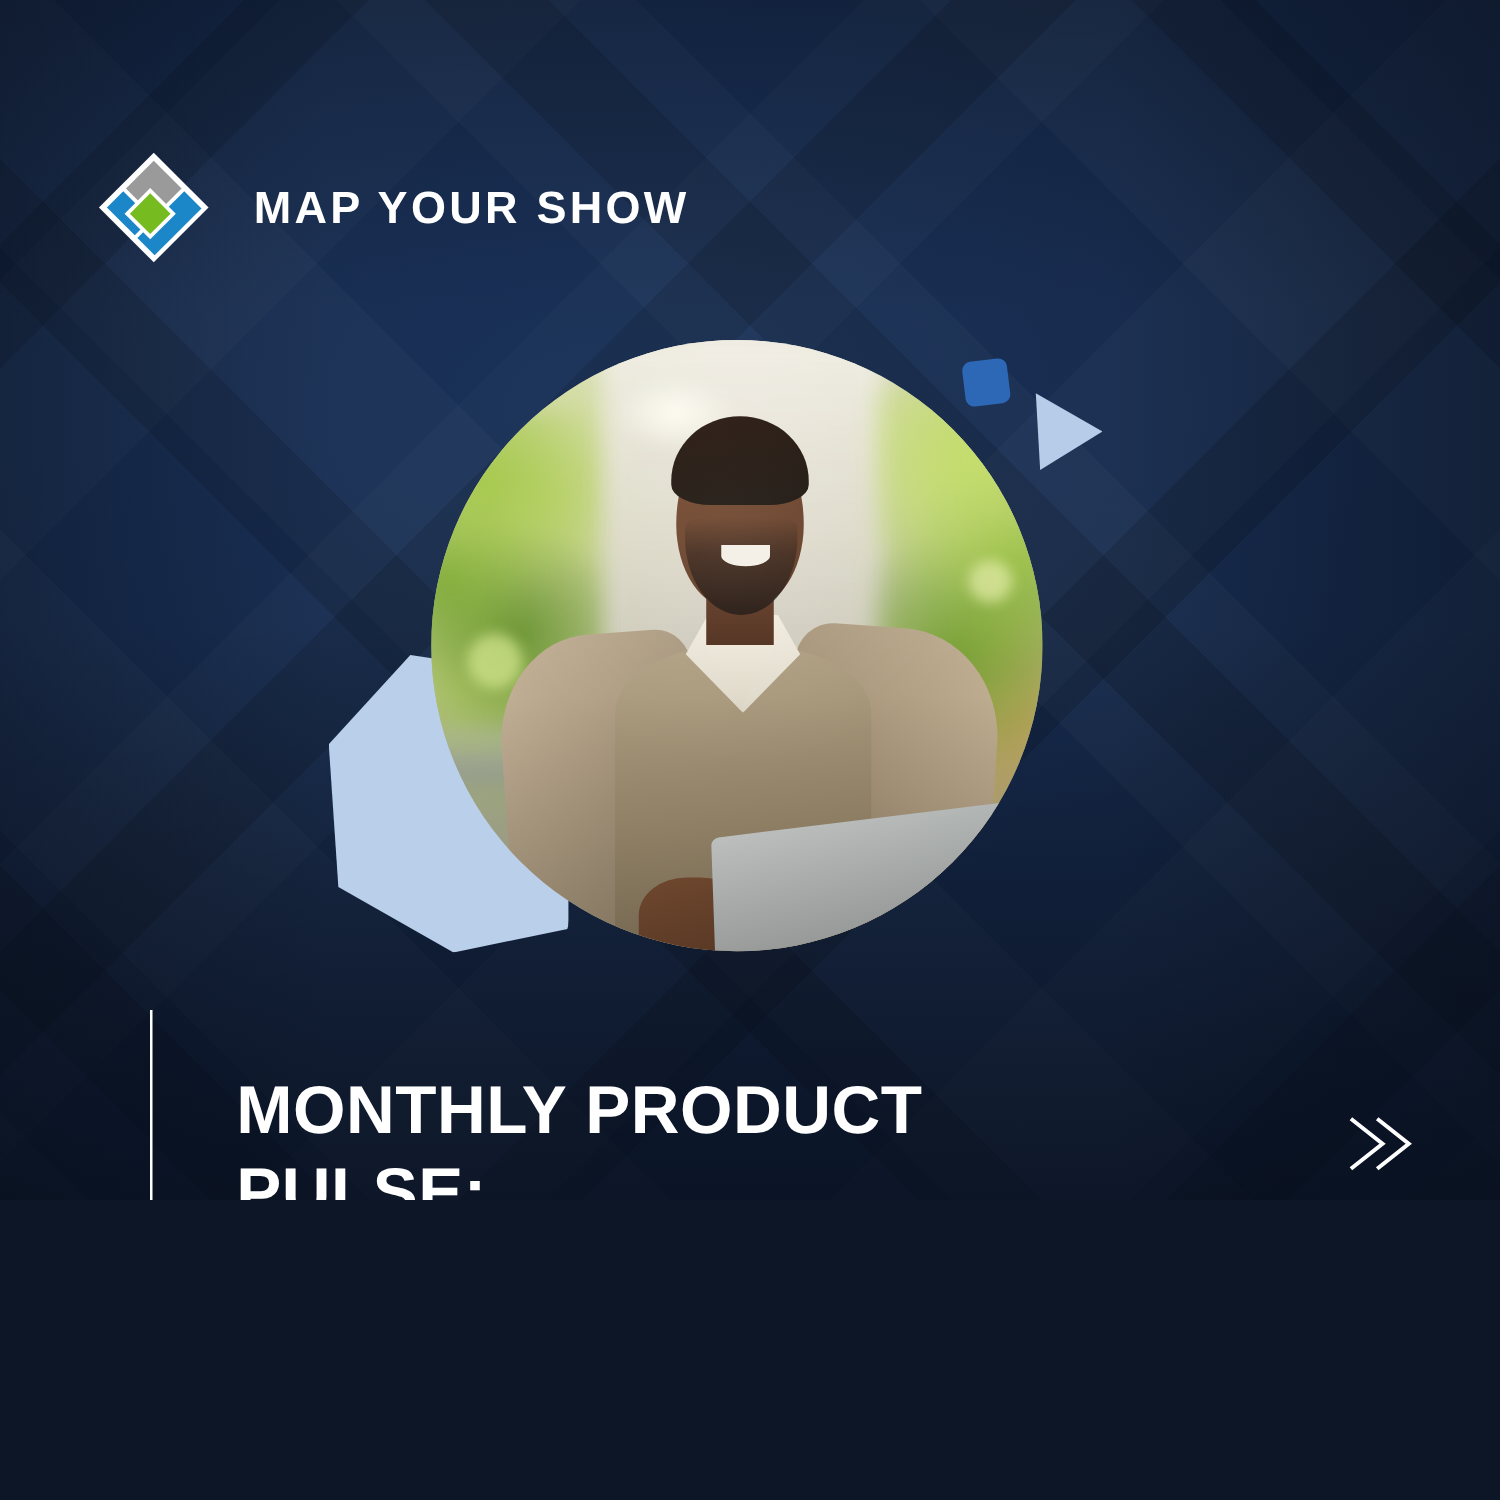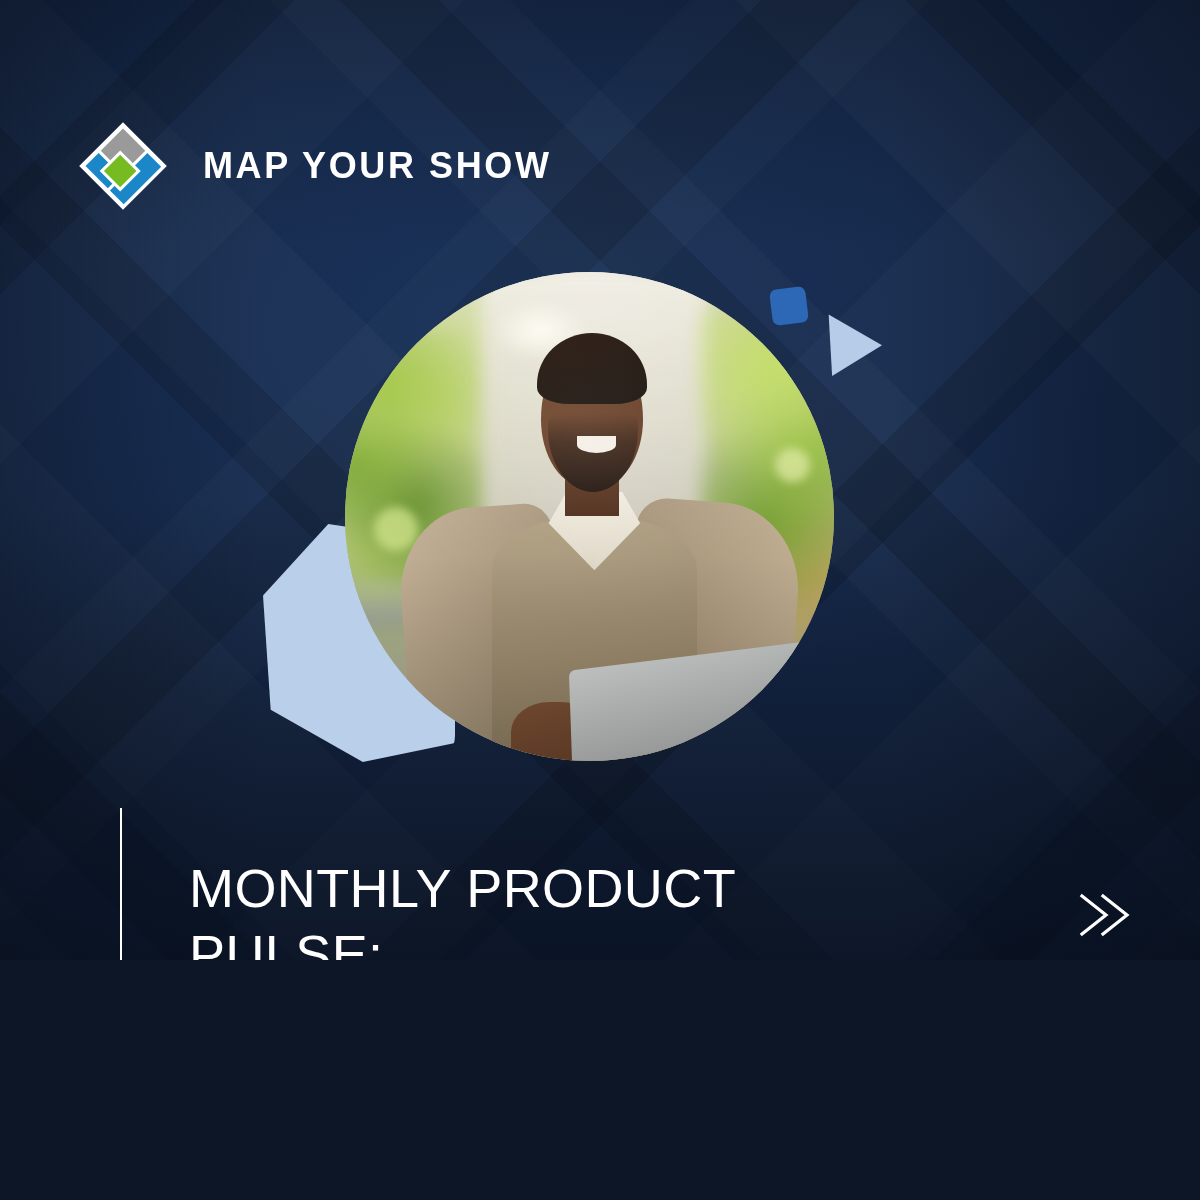--- a/index.html
+++ b/index.html
@@ -306,21 +306,21 @@
     height: 212px;
     background: #ffffff;
   }
   .title-text {
     position: absolute;
     left: 189px;
     top: 856px;
     width: 740px;
     color: #ffffff;
     font-size: 54px;
-    font-weight: normal;
+    font-weight: bold;
     line-height: 1.22;
     letter-spacing: 0.4px;
     text-transform: uppercase;
   }
 
   
   .chevrons {
     position: absolute;
     left: 1070px;
     top: 880px;

